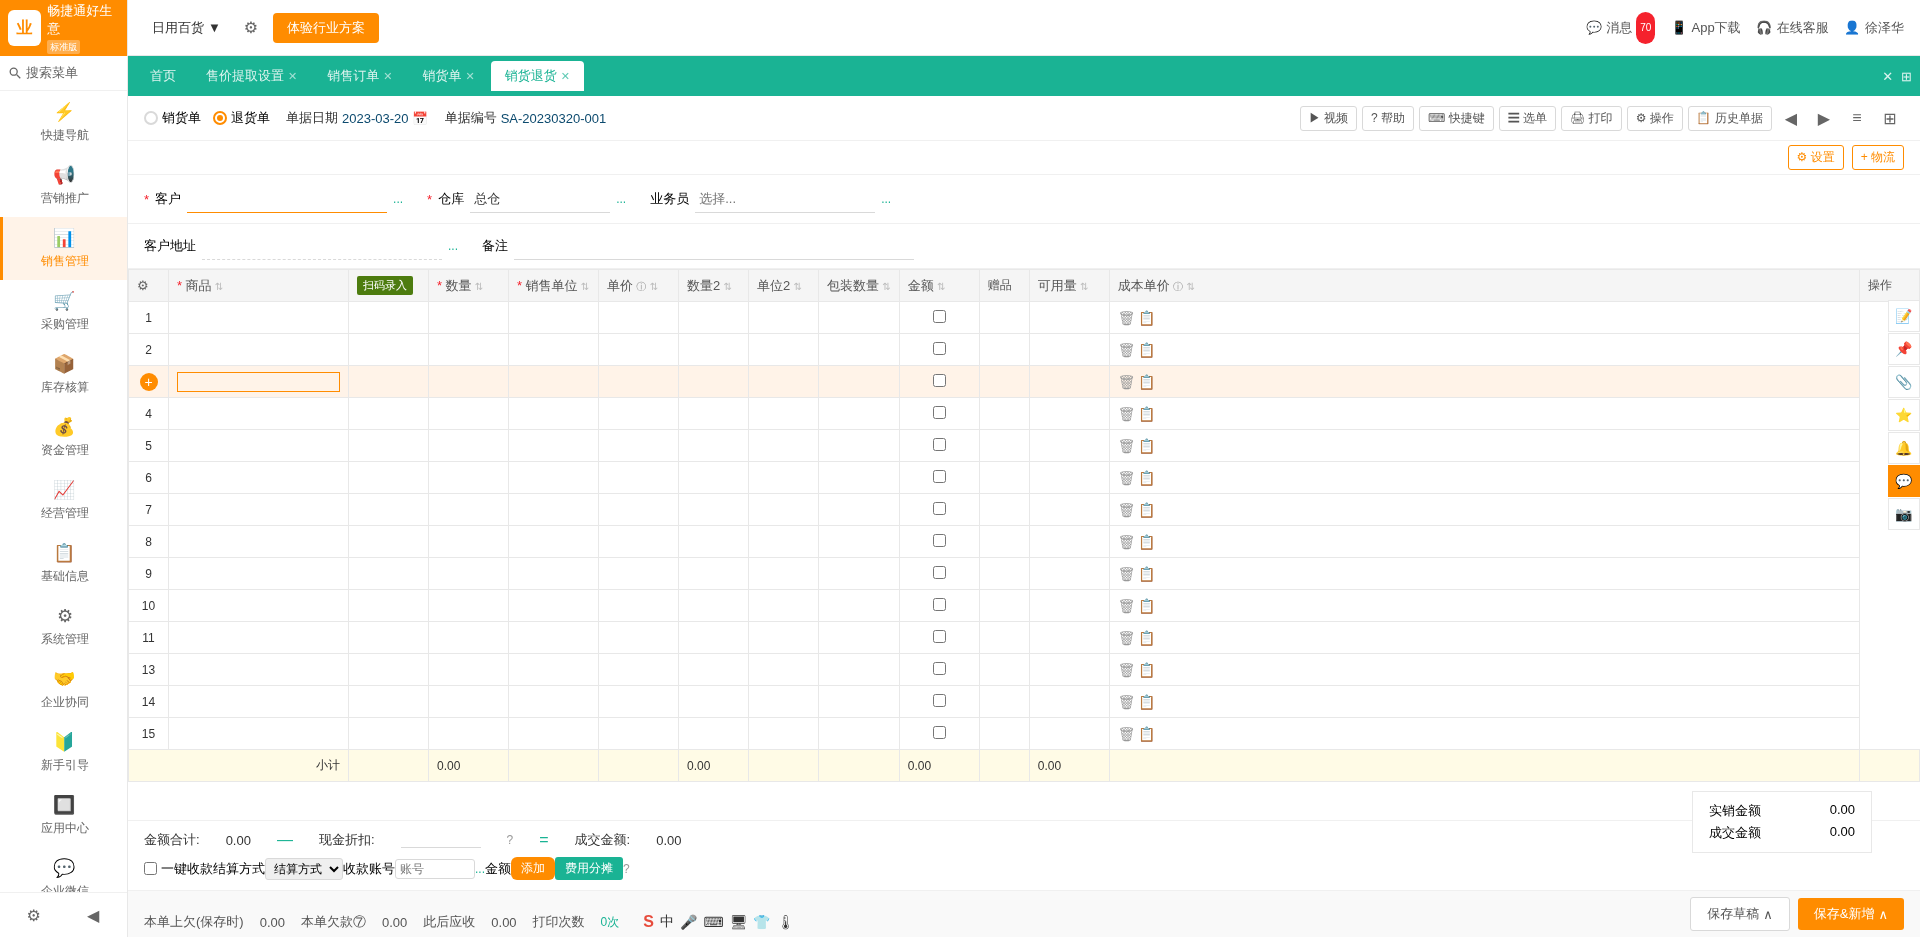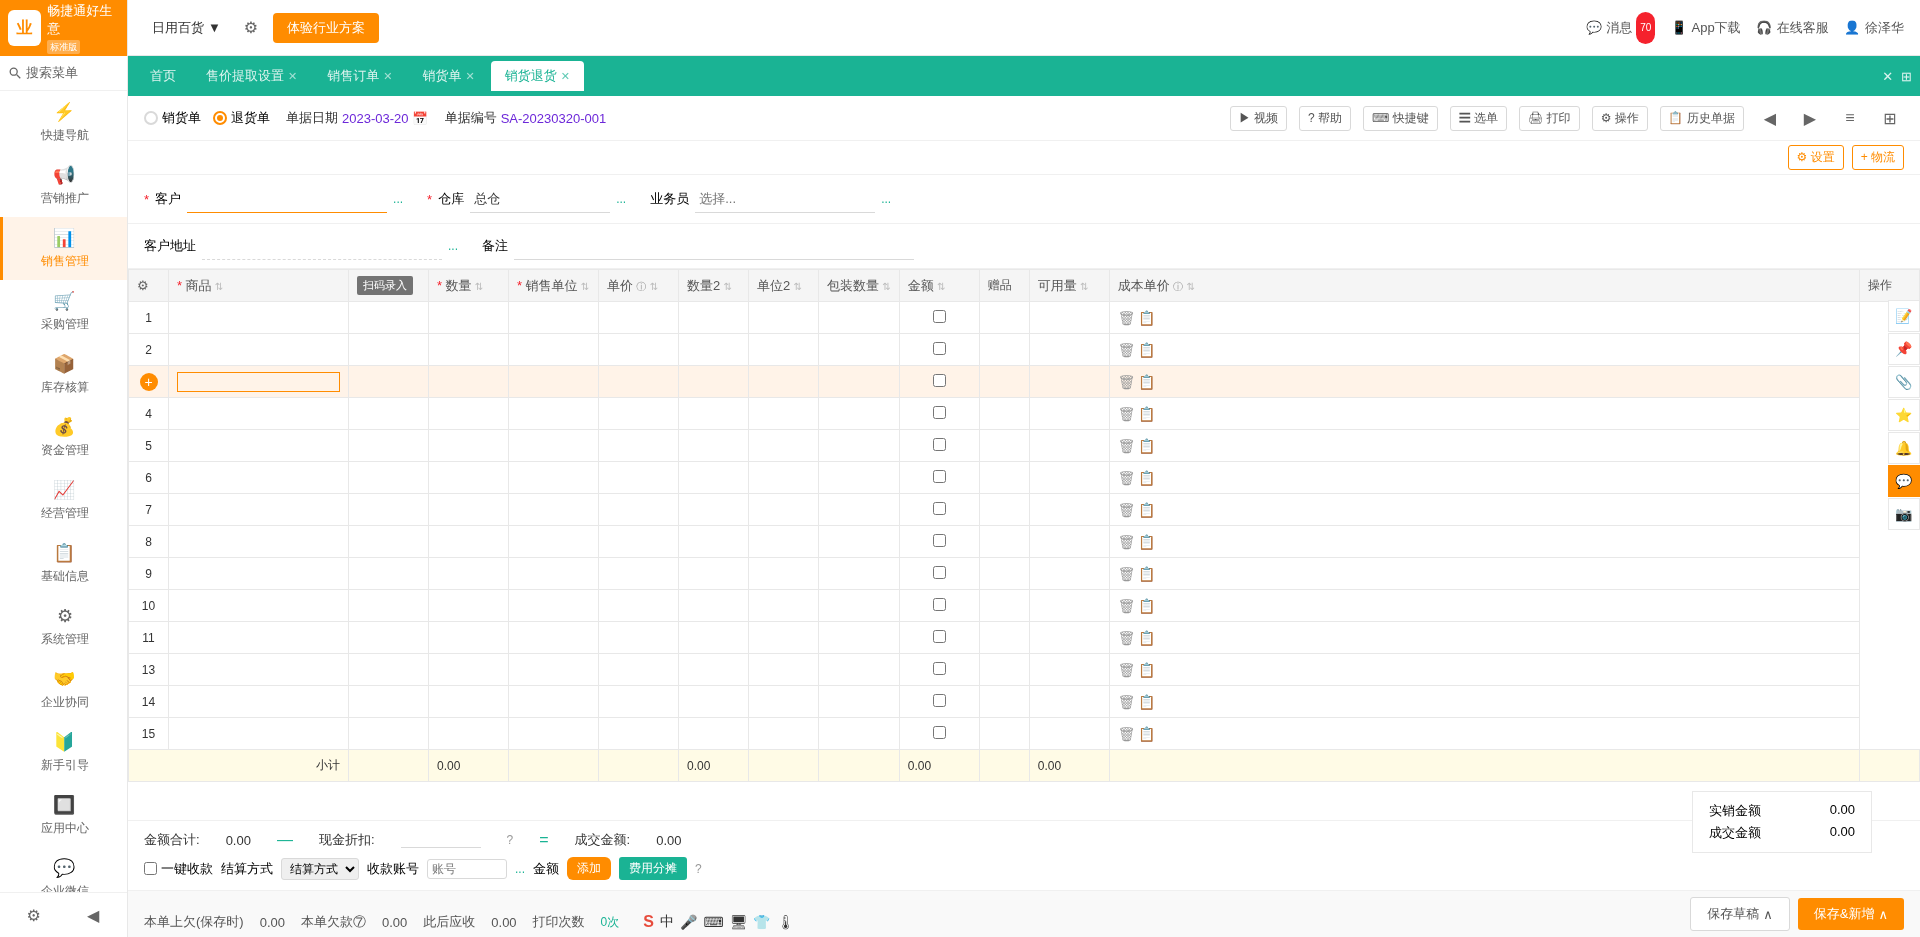--- a/index.html
+++ b/index.html
@@ -42,69 +42,69 @@
     .tab.active { background: #fff; color: #1ab394; font-weight: 500; }
     .tab-close { font-size: 11px; opacity: 0.7; }
     .tabs-right { margin-left: auto; display: flex; align-items: center; gap: 8px; color: rgba(255,255,255,0.85); }
 
     
     .content { flex: 1; background: #fff; overflow-y: auto; padding: 0; display: flex; flex-direction: column; }
 
     
     .toolbar { display: flex; align-items: center; padding: 8px 16px; border-bottom: 1px solid #f0f0f0; gap: 8px; flex-wrap: wrap; }
     .toolbar-left { display: flex; align-items: center; gap: 16px; flex: 1; }
-    .toolbar-right { display: flex; align-items: center; gap: 12px; margin-left: 38px; }
+    .toolbar-right { display: flex; align-items: center; gap: 5px; margin-left: 38px; }
     .radio-group { display: flex; align-items: center; gap: 12px; }
     .radio-item { display: flex; align-items: center; gap: 4px; cursor: pointer; }
     .radio-dot { width: 14px; height: 14px; border-radius: 50%; border: 2px solid #d9d9d9; display: flex; align-items: center; justify-content: center; }
     .radio-dot.checked { border-color: #ff8c00; }
     .radio-dot.checked::after { content: ''; width: 6px; height: 6px; background: #ff8c00; border-radius: 50%; }
     .field-row { display: flex; align-items: center; gap: 4px; }
     .field-label { color: #333; }
-    .field-value { color: #6d28d9; font-weight: 500; }
+    .field-value { color: #0c4a6e; font-weight: 500; }
     .toolbar-btn { display: flex; align-items: center; gap: 4px; padding: 3px 8px; border: 1px solid #d9d9d9; border-radius: 3px; cursor: pointer; font-size: 12px; color: #555; background: #fff; }
     .toolbar-btn-orange-outline { border-color: #ff8c00; color: #ff8c00; }
     .icon-btn { width: 28px; height: 28px; display: flex; align-items: center; justify-content: center; cursor: pointer; color: #666; font-size: 16px; }
 
     
     .form-section { padding: 10px 16px; display: flex; gap: 24px; border-bottom: 1px solid #f0f0f0; flex-wrap: wrap; }
     .form-field { display: flex; align-items: center; gap: 6px; }
     .form-field-required { color: #f5222d; }
     .form-input { width: 200px; height: 28px; border: none; border-bottom: 1px solid #d9d9d9; outline: none; padding: 0 4px; color: #333; background: transparent; }
     .form-input-dotted { border-bottom-style: dashed; }
     .more-btn { color: #1ab394; cursor: pointer; font-size: 12px; }
 
     .form-section2 { padding: 8px 16px; display: flex; gap: 24px; border-bottom: 1px solid #f0f0f0; flex-wrap: wrap; }
     .data-table { width: 100%; border-collapse: collapse; min-width: 1400px; }
     .data-table th { background: #f5f5f5; padding: 6px 8px; text-align: left; font-weight: 500; color: #555; font-size: 12px; border: 1px solid #e8e8e8; white-space: nowrap; position: sticky; top: 0; z-index: 2; }
     .data-table td { padding: 4px 8px; border: 1px solid #e8e8e8; color: #333; font-size: 12px; height: 32px; }
     .row-num { color: #999; text-align: center; width: 40px; }
     .row-active td { background: #fff3e8 !important; }
     .row-active td input { background: transparent; }
     .table-input { border: none; outline: none; background: transparent; width: 100%; font-size: 12px; }
-    .scan-btn { background: #737373; color: #fff; border: none; padding: 2px 6px; border-radius: 2px; font-size: 11px; cursor: pointer; }
+    .scan-btn { background: #4d7c0f; color: #fff; border: none; padding: 2px 6px; border-radius: 2px; font-size: 11px; cursor: pointer; }
     .checkbox-cell { text-align: center; }
     .action-icon { color: #999; cursor: pointer; font-size: 14px; }
     .col-settings-icon { color: #666; cursor: pointer; }
     .sort-icon { color: #bbb; font-size: 10px; }
     .required-mark { color: #f5222d; }
 
     
     .totals-row td { background: #fffbe6 !important; font-weight: 500; color: #333; }
 
     
     .bottom-section { padding: 10px 16px; border-top: 1px solid #f0f0f0; background: #fff; }
     .bottom-row1 { display: flex; align-items: center; gap: 26px; font-size: 13px; }
     .bottom-row1 .sum-label { color: #333; }
     .bottom-row1 .sum-value { color: #333; font-weight: 500; }
     .minus-icon { color: #1ab394; font-size: 16px; }
     .equals-icon { color: #1ab394; font-size: 16px; }
     .help-icon { color: #999; font-size: 12px; cursor: pointer; }
 
-    .bottom-row2 { display: flex; align-items: center; gap: 8px; margin-top: 8px; font-size: 12px; }
+    .bottom-row2 { display: flex; align-items: center; gap: 0; margin-top: 8px; font-size: 12px; }
     .bottom-checkbox { display: flex; align-items: center; gap: 4px; }
     .add-btn { background: #ff8c00; color: #fff; border: none; padding: 3px 10px; border-radius: 6px; cursor: pointer; font-size: 12px; }
     .split-btn { background: #1ab394; color: #fff; border: none; padding: 3px 10px; border-radius: 3px; cursor: pointer; font-size: 12px; }
     .summary-row { display: flex; justify-content: space-between; gap: 24px; padding: 2px 0; }
     .btn-draft { background: #fff; border: 1px solid #d9d9d9; color: #555; padding: 7px 16px; border-radius: 3px; cursor: pointer; font-size: 13px; display: flex; align-items: center; gap: 4px; }
     .btn-save-new { background: #ff8c00; border: none; color: #fff; padding: 7px 16px; border-radius: 3px; cursor: pointer; font-size: 13px; display: flex; align-items: center; gap: 4px; }
     .right-quick-item { width: 32px; height: 32px; background: #fff; border: 1px solid #e8e8e8; display: flex; align-items: center; justify-content: center; cursor: pointer; font-size: 14px; color: #666; }
     .right-quick-item.active { background: #ff8c00; color: #fff; border-color: #ff8c00; }
 
     

